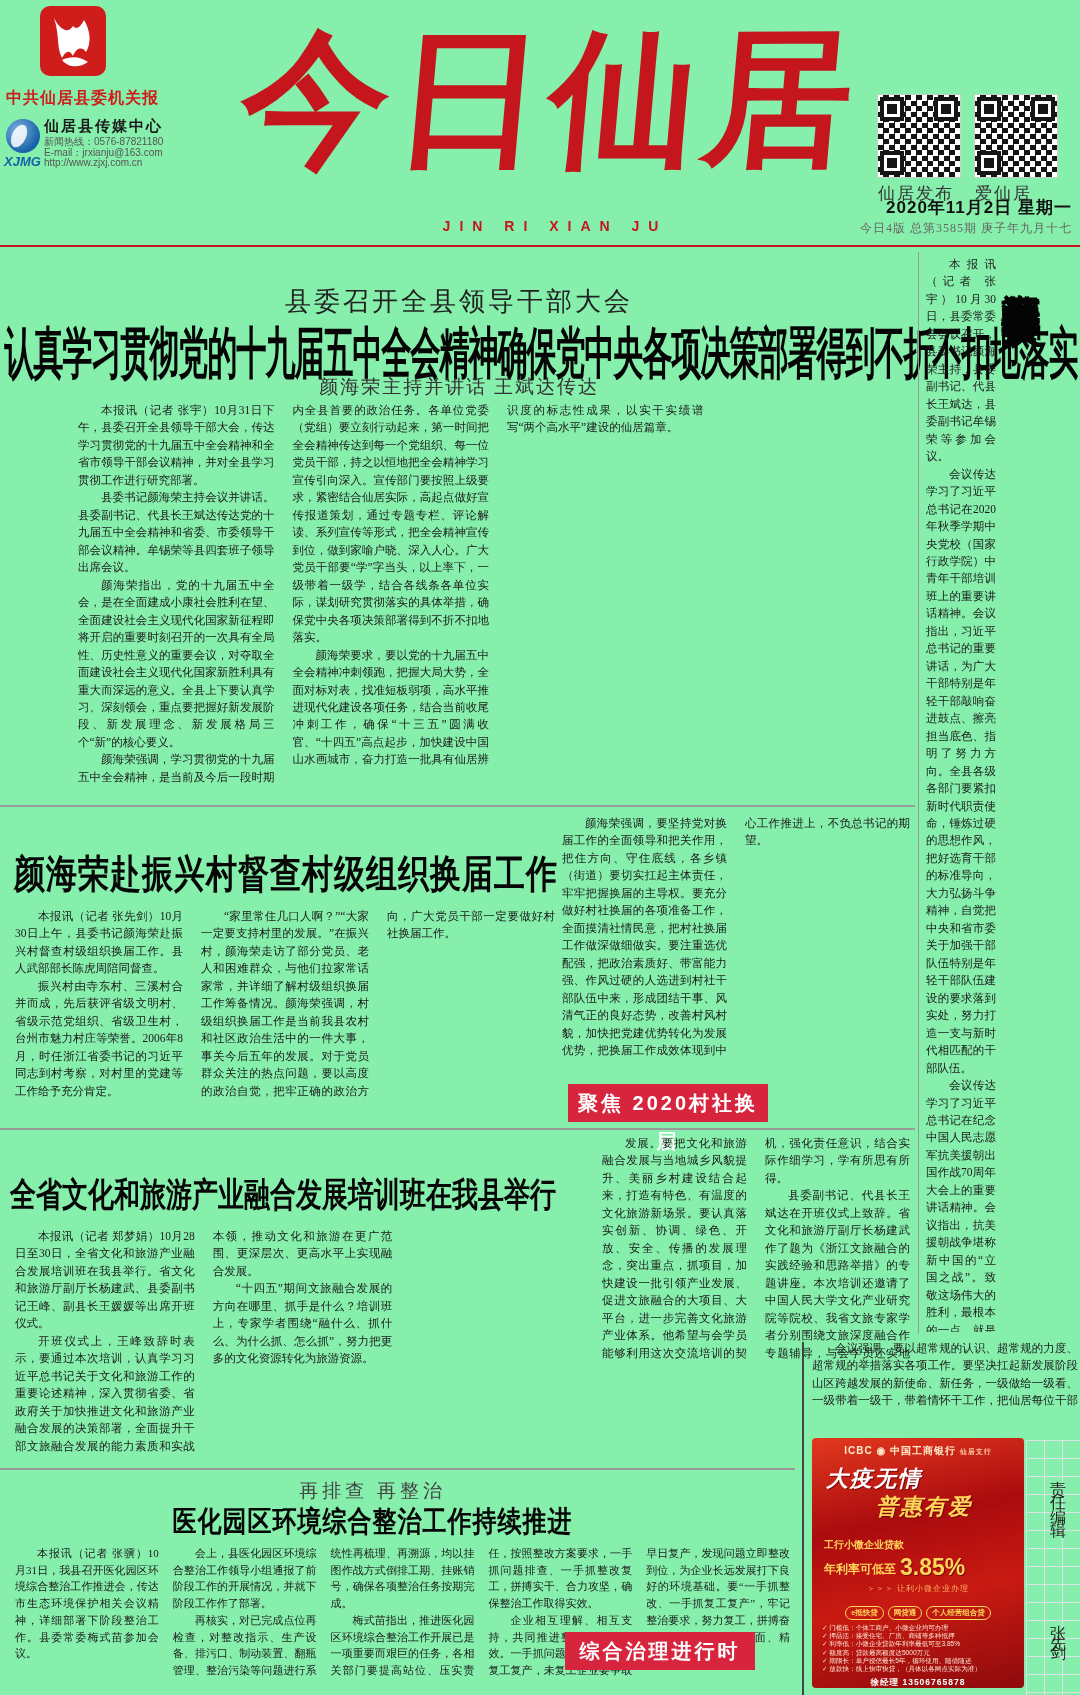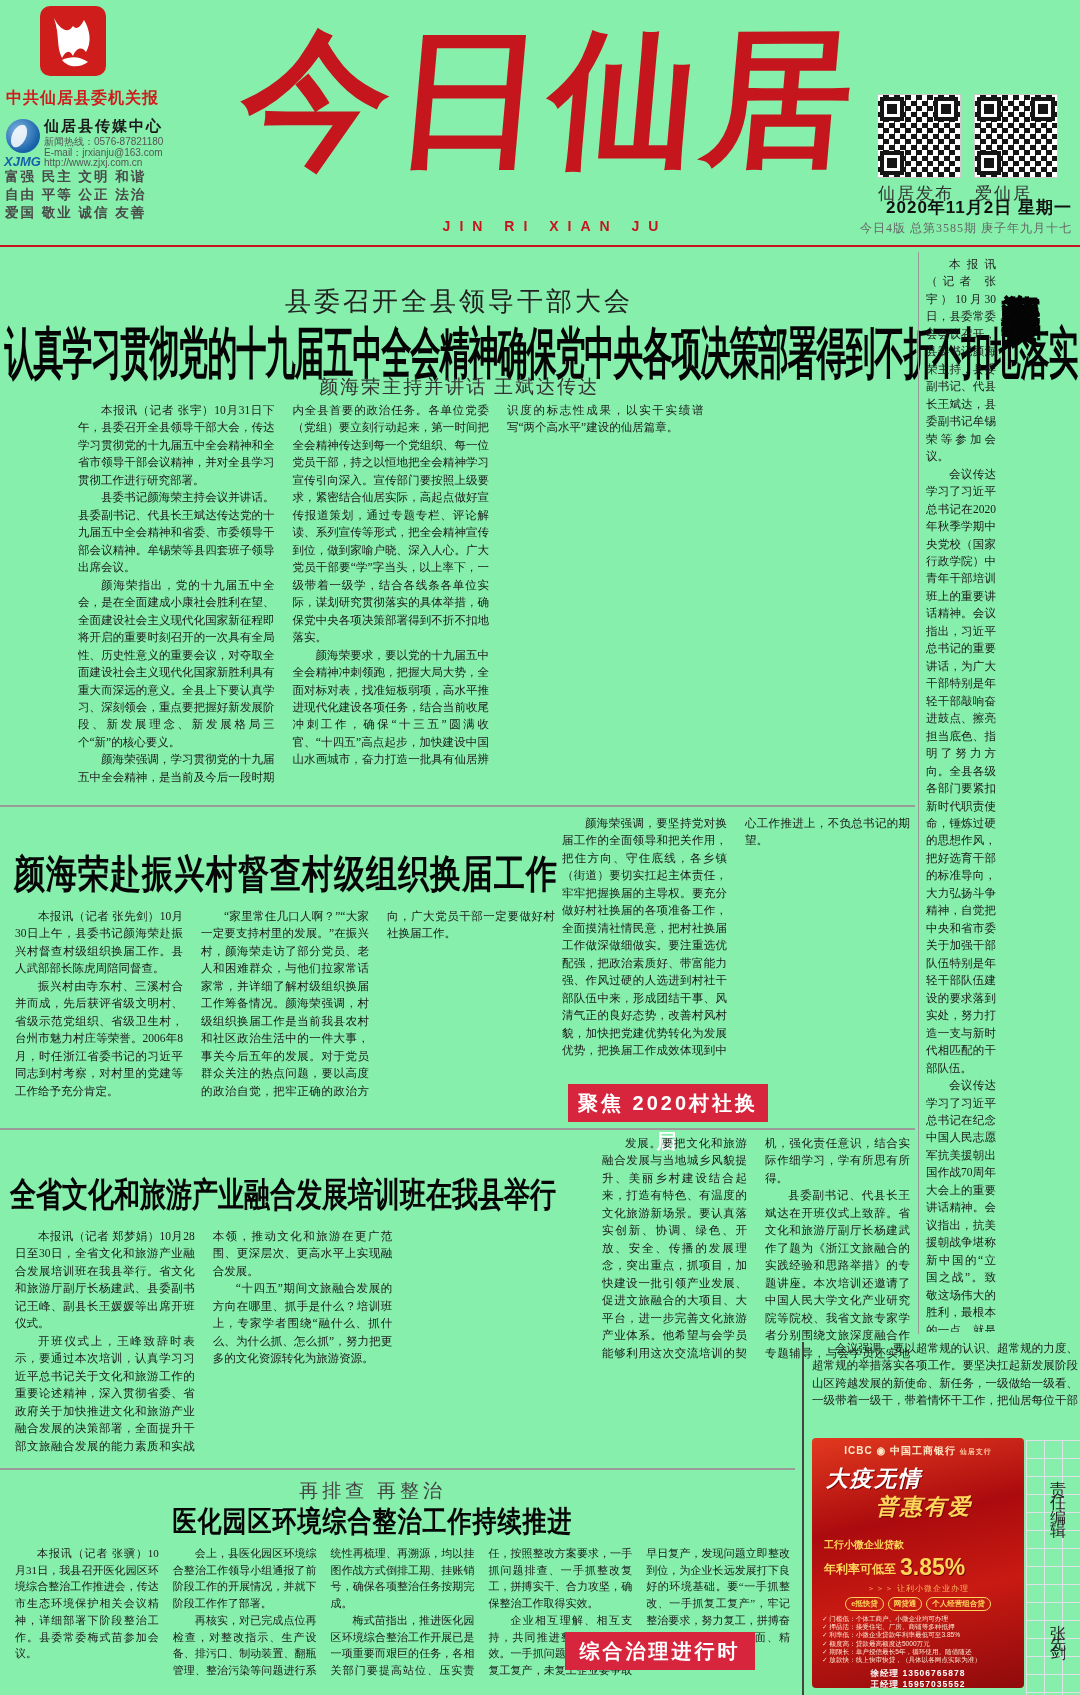--- a/index.html
+++ b/index.html
@@ -64,21 +64,21 @@
       text-shadow:1px 1px 0 #7a0507;letter-spacing:2px;}
   .ad-slogan2{margin:-2px 0 0 64px;font-size:22px;font-weight:900;font-style:italic;color:#ffd659;
       text-shadow:1px 1px 0 #7a0507;letter-spacing:2px;}
   .ad-prod{margin:16px 0 0 12px;font-size:10px;font-weight:bold;color:#ffd659;}
   .ad-rate-row{margin:0 0 0 12px;display:flex;align-items:flex-end;}
   .ad-rate-pre{font-size:12px;font-weight:900;color:#ffd659;margin-bottom:4px;}
   .ad-rate{font-size:23px;font-weight:900;color:#ffd659;line-height:30px;margin-left:4px;text-shadow:1px 1px 0 #7a0507;}
   .ad-note{text-align:center;font-size:8px;color:#ffb35e;margin-top:1px;letter-spacing:1px;}
   .pills{display:flex;justify-content:center;gap:4px;margin-top:3px;}
   .pill{border:1px solid #ffd659;border-radius:8px;color:#ffd659;font-size:7.5px;font-weight:bold;
-      padding:1px 5px;white-space:nowrap;}
+      padding:1px 5px;white-space:nowrap;margin-top:9px;}
   .feats{margin:4px 0 0 10px;}
   .feat{font-size:6.6px;color:#ffe9d4;line-height:8.2px;white-space:nowrap;overflow:hidden;}
   .phones{margin-top:4px;text-align:center;}
   .phone{font-size:8.5px;font-weight:bold;color:#fff;line-height:10.5px;letter-spacing:1px;}
   
   .grid-strip{left:1026px;top:1440px;width:54px;height:255px;
       background-image:repeating-linear-gradient(#dfe3e8 0 1px,transparent 1px 18px),
                        repeating-linear-gradient(90deg,#dfe3e8 0 1px,transparent 1px 18px);}
   .editor{left:1038px;top:1468px;width:30px;writing-mode:vertical-rl;font-size:16px;color:#222;
       letter-spacing:14px;font-family:"Liberation Sans",sans-serif;}
@@ -97,25 +97,20 @@
     </svg>
   </div>
   <div class="abs agency">中共仙居县委机关报</div>
   <div class="abs mediacb">
     <div class="globe"></div>
     <div class="xjmg">XJMG</div>
     <div class="mc-name">仙居县传媒中心</div>
     <div class="mc-line" style="top:20px;">新闻热线：0576-87821180</div>
     <div class="mc-line" style="top:31px;">E-mail：jrxianju@163.com</div>
     <div class="mc-line" style="top:42px;">http://www.zjxj.com.cn</div>
-  </div>
-  <div class="abs values">
-    <div>富强 民主 文明 和谐</div>
-    <div>自由 平等 公正 法治</div>
-    <div>爱国 敬业 诚信 友善</div>
   </div>
   <div class="abs np-title">今日仙居</div>
   <div class="abs pinyin">JIN RI XIAN JU</div>
 
   <div class="abs qr" style="left:878px;">
     <div class="eye e1"></div>
       <div class="eye e2"></div>
       <div class="eye e3"></div>
   </div>
   <div class="abs qr" style="left:975px;">

